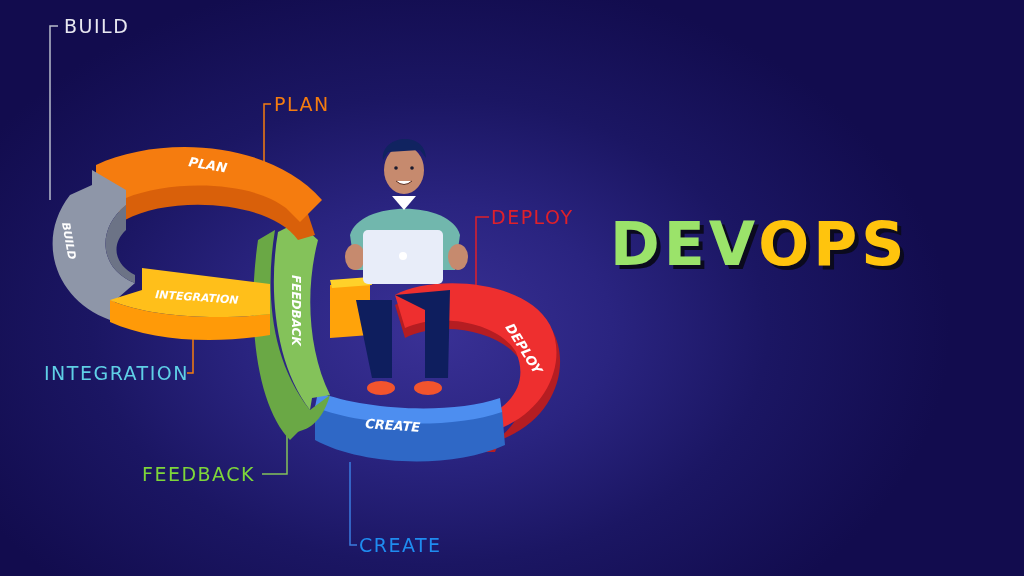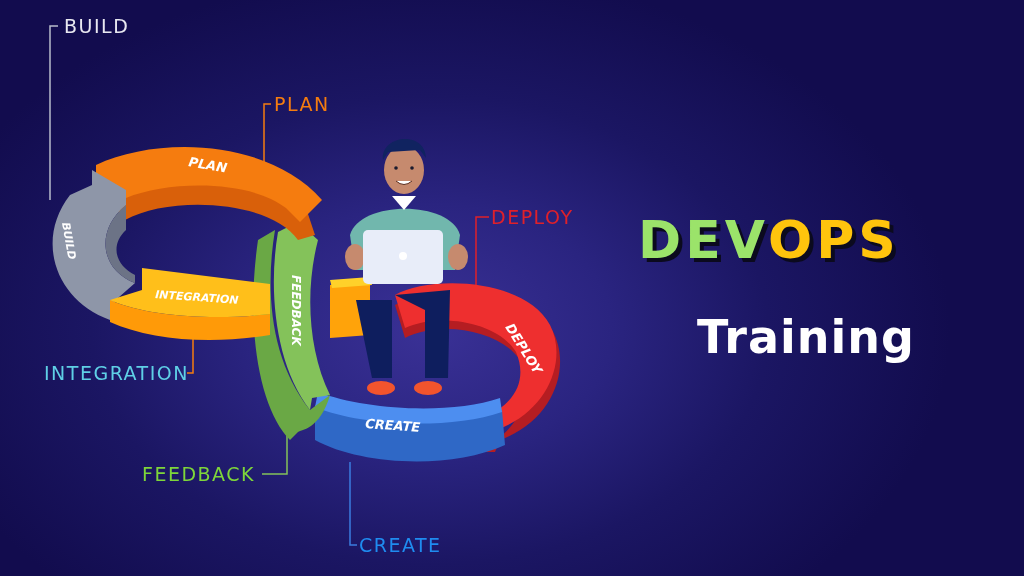--- a/index.html
+++ b/index.html
@@ -2,21 +2,21 @@
 <html><head>
 <meta charset="utf-8">
 <style>
   html,body{margin:0;padding:0;}
   body{width:1024px;height:576px;overflow:hidden;position:relative;
     background:radial-gradient(ellipse 520px 360px at 430px 330px,#3a3196 0%,#2a2480 35%,#1b1663 65%,#120c4e 100%);
     font-family:"DejaVu Sans",sans-serif;}
   .stage{position:absolute;left:0;top:0;width:1024px;height:576px;}
   .callout{position:absolute;font-family:"DejaVu Sans",sans-serif;font-size:19px;letter-spacing:1.5px;font-weight:normal;}
   .lead{position:absolute;}
-  .title-devops{position:absolute;left:638px;top:214px;font-family:"DejaVu Sans",sans-serif;font-weight:bold;font-size:52px;letter-spacing:4px;line-height:1;
+  .title-devops{position:absolute;left:610px;top:214px;font-family:"DejaVu Sans",sans-serif;font-weight:bold;font-size:60px;letter-spacing:4px;line-height:1;
     text-shadow:4px 4px 0 #0b0a1e;}
   .title-devops .g{color:#9be36a;}
   .title-devops .y{color:#ffc40d;}
   .title-training{position:absolute;left:697px;top:314px;color:#ffffff;font-family:"DejaVu Sans",sans-serif;font-weight:bold;font-size:46px;line-height:1;letter-spacing:1px;}
   svg text{font-family:"DejaVu Sans",sans-serif;font-weight:bold;font-style:italic;}
 </style>
 </head>
 <body>
 
 <div class="stage">
@@ -102,14 +102,13 @@
   <div class="callout" style="left:64px;top:15px;color:#e8e8f0;">BUILD</div>
   <div class="callout" style="left:274px;top:93px;color:#f57c0f;">PLAN</div>
   <div class="callout" style="left:491px;top:206px;color:#e0202a;">DEPLOY</div>
   <div class="callout" style="left:44px;top:362px;color:#5fd0e6;">INTEGRATION</div>
   <div class="callout" style="left:142px;top:463px;color:#7ed63a;">FEEDBACK</div>
   <div class="callout" style="left:359px;top:534px;color:#1f8cf0;">CREATE</div>
 
   <div class="title-devops">
     <span class="g">DEV</span><span class="y">OPS</span>
   </div>
-  <div class="title-training">Training</div>
 </div>
 
 </body></html>

